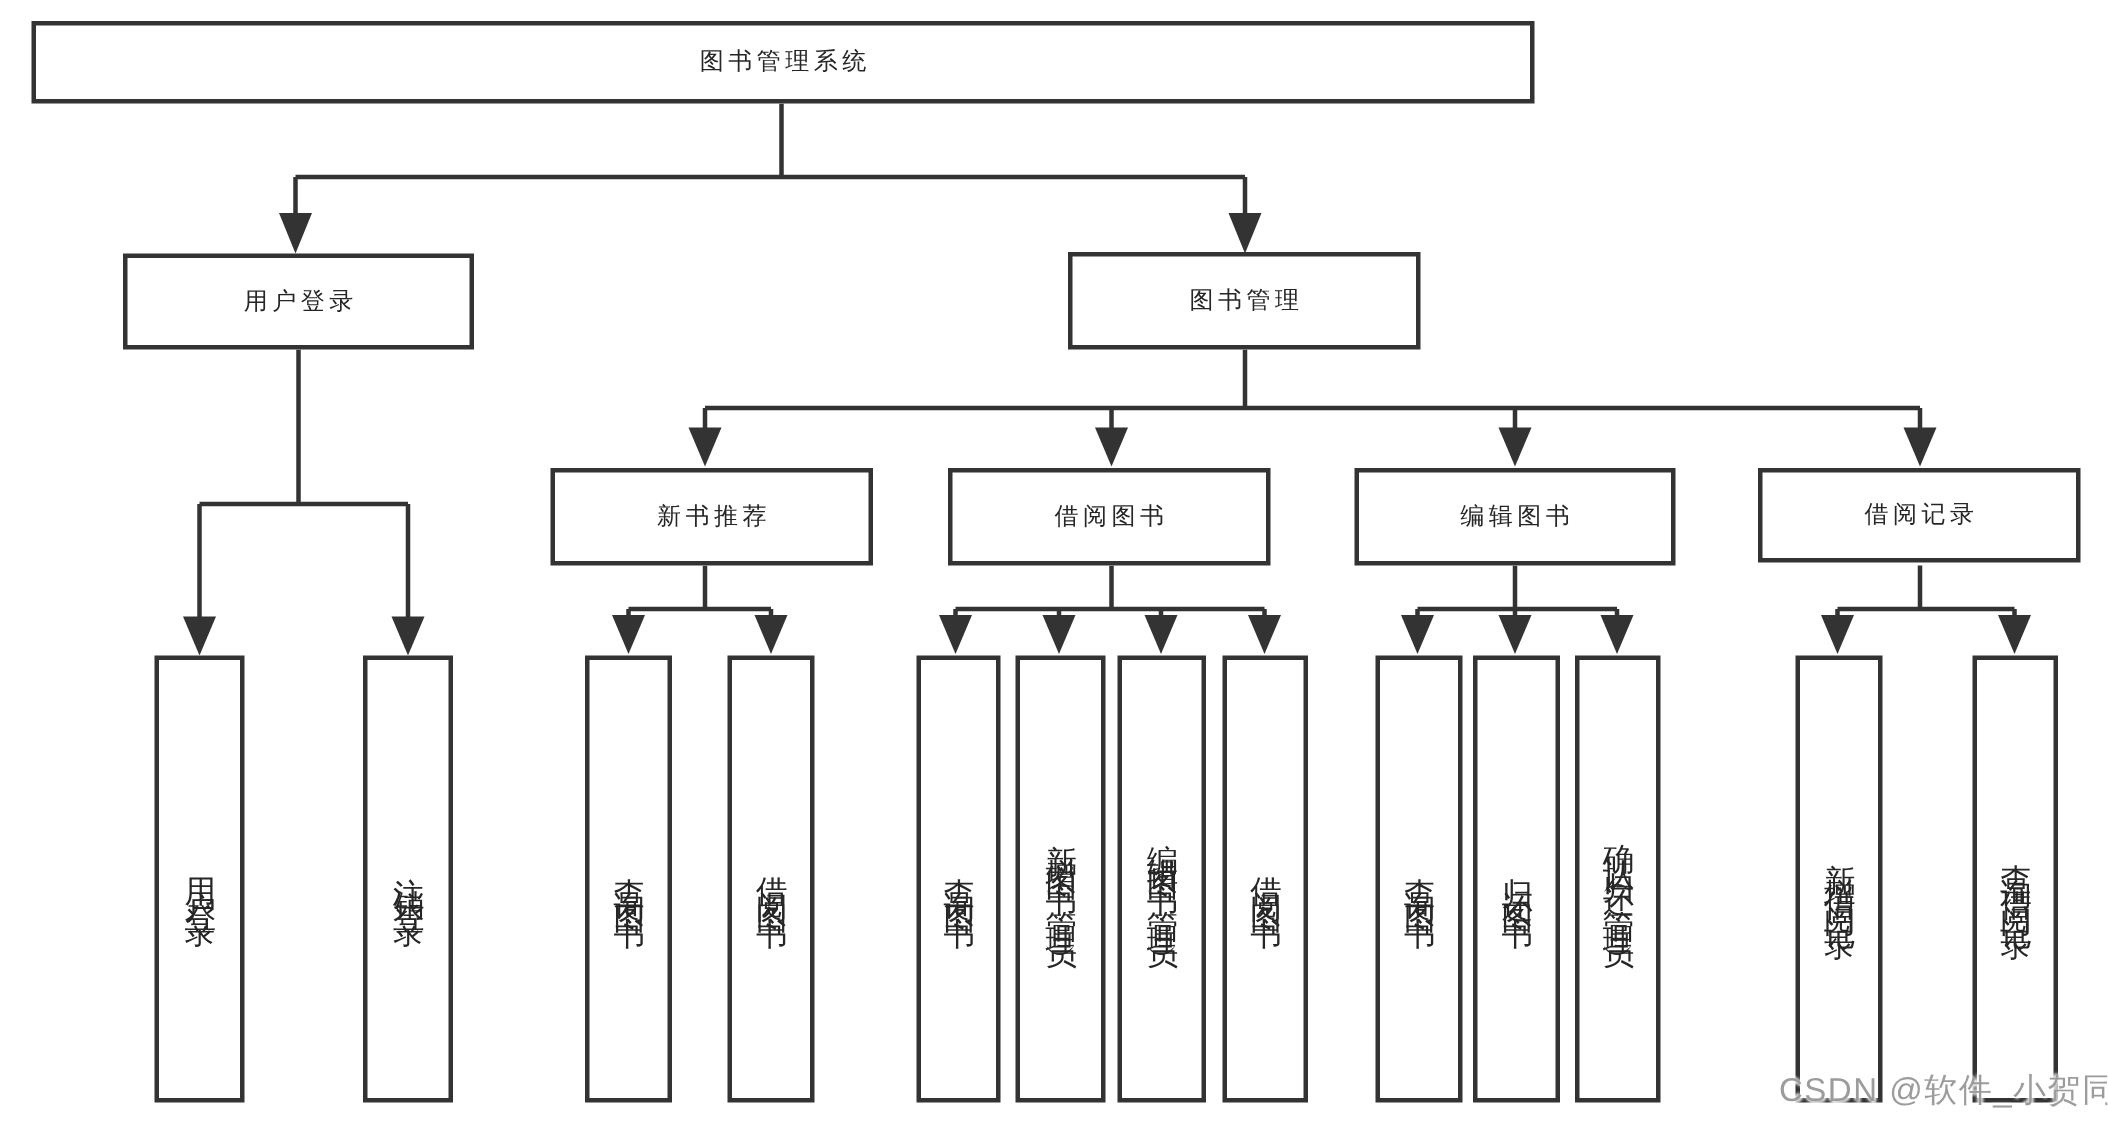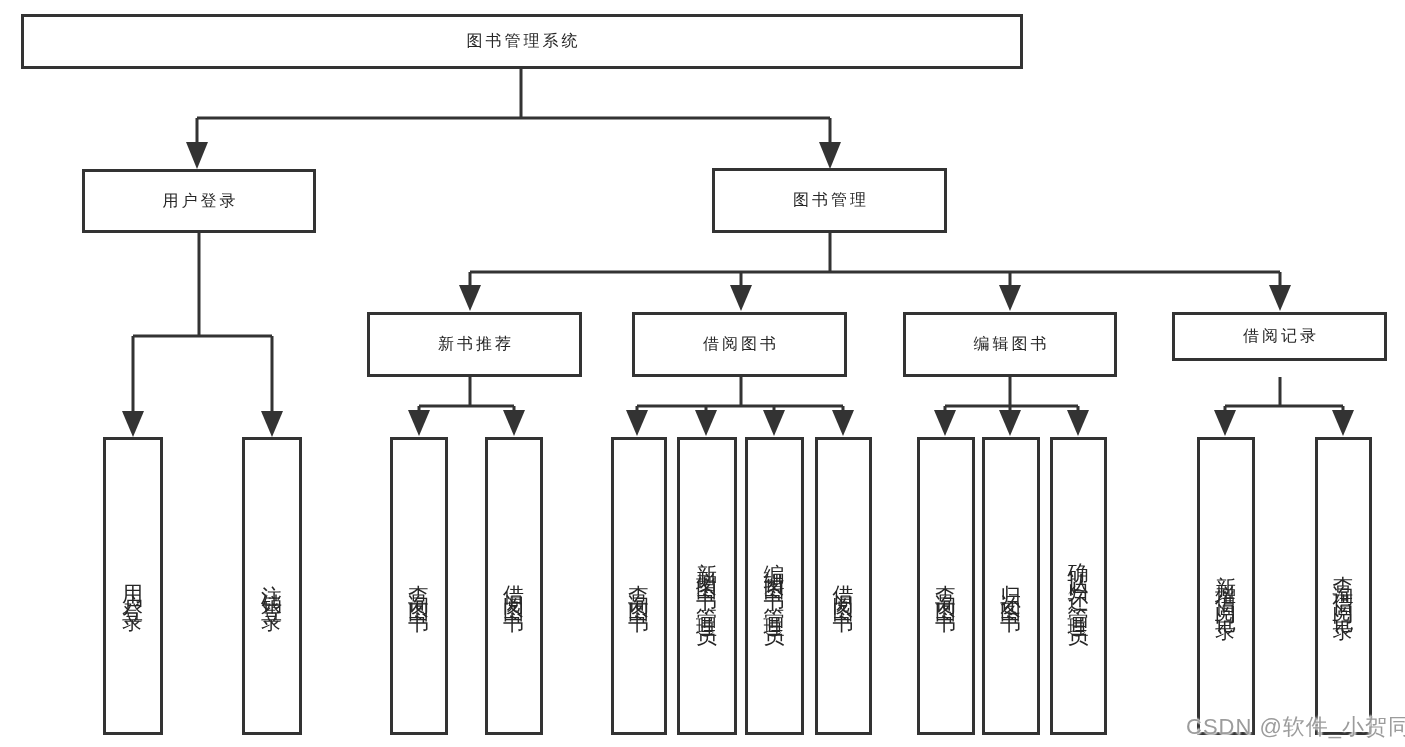--- a/index.html
+++ b/index.html
@@ -99,21 +99,21 @@
   </svg>
 
   <div class="hnode" style="left:21px;top:14px;width:1002px;height:55px;">图书管理系统</div>
 
   <div class="hnode" style="left:82px;top:169px;width:234px;height:64px;">用户登录</div>
   <div class="hnode" style="left:712px;top:168px;width:235px;height:65px;text-align:center;">图书管理</div>
 
   <div class="hnode" style="left:367px;top:312px;width:215px;height:65px;">新书推荐</div>
   <div class="hnode" style="left:632px;top:312px;width:215px;height:65px;">借阅图书</div>
   <div class="hnode" style="left:903px;top:312px;width:214px;height:65px;">编辑图书</div>
-  <div class="hnode" style="left:1172px;top:312px;width:215px;height:49px;">借阅记录</div>
+  <div class="hnode" style="left:1172px;top:312px;width:215px;height:63px;">借阅记录</div>
 
   <div class="vnode" style="left:103px;width:60px;">用户登录</div>
   <div class="vnode" style="left:242px;width:60px;">注销登录</div>
 
   <div class="vnode" style="left:390px;width:58px;">查询图书</div>
   <div class="vnode" style="left:485px;width:58px;">借阅图书</div>
 
   <div class="vnode" style="left:611px;width:56px;">查询图书</div>
   <div class="vnode" style="left:677px;width:60px;">新增图书（管理员）</div>
   <div class="vnode" style="left:745px;width:59px;">编辑图书（管理员）</div>

